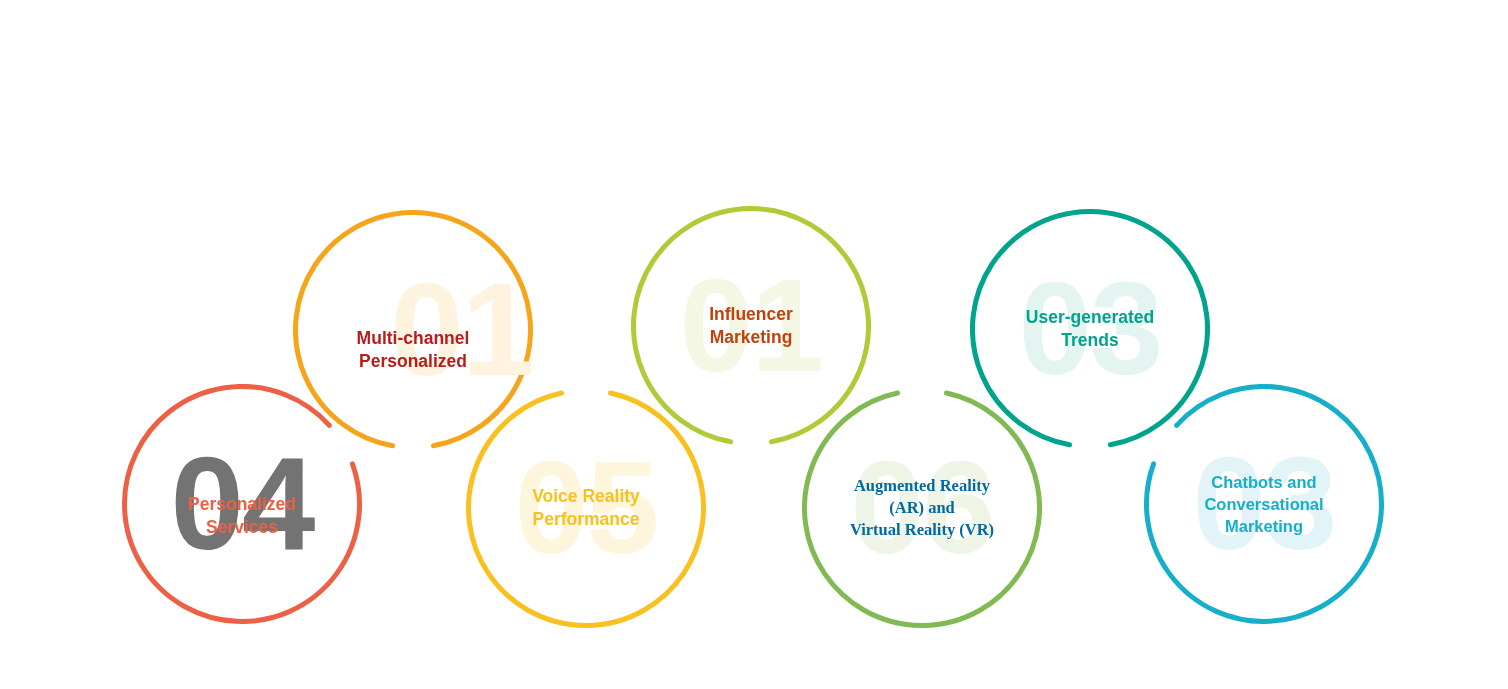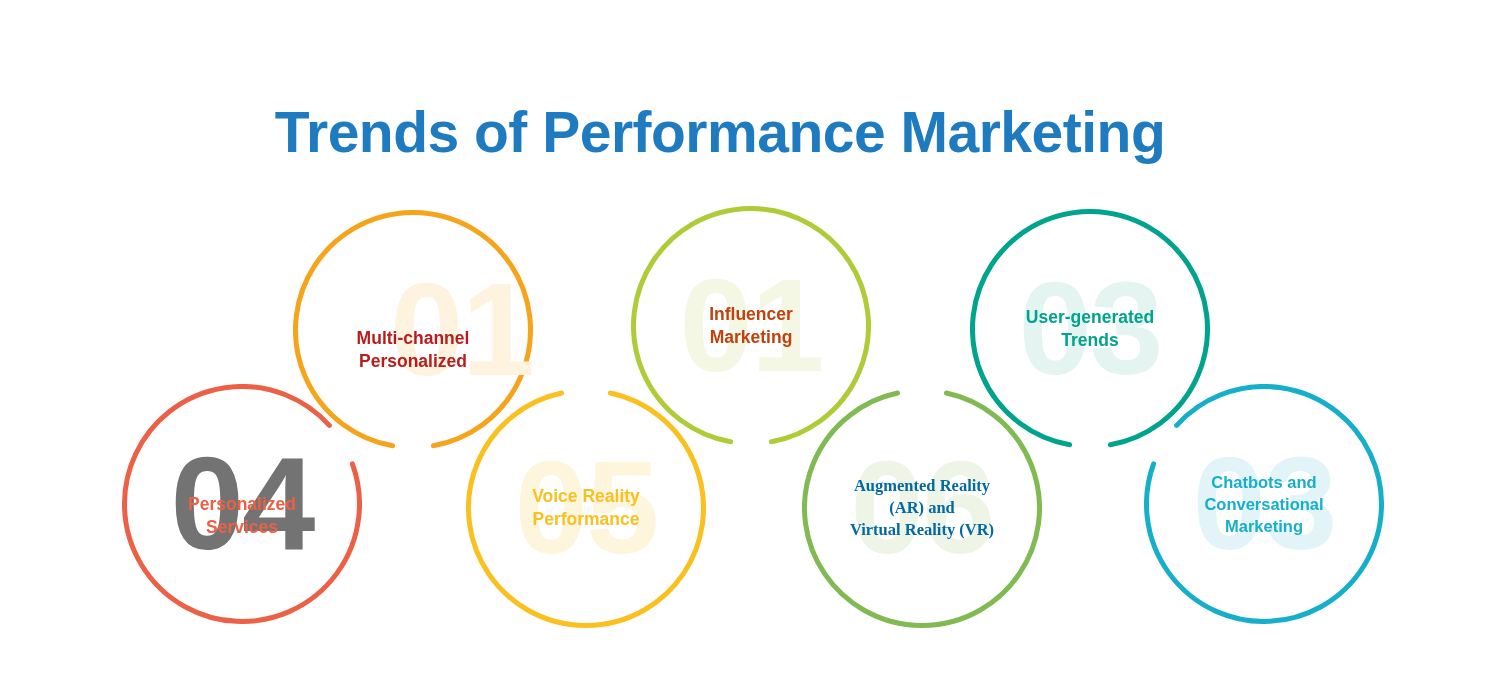--- a/index.html
+++ b/index.html
@@ -92,21 +92,20 @@
     line-height: 22px;
     left: 12px;
     width: 216px;
   }
 </style>
 </head>
 <body>
 
 <div id="infographic">
 
-  <h1 class="page-title">Trends of Performance Marketing</h1>
 
   <svg class="connector-layer" viewBox="0 0 1508 689" xmlns="http://www.w3.org/2000/svg">
     <g id="connector-dots"></g>
   </svg>
 
   <div id="nodes-root">
       <div class="node" style="left: 293px; top: 210px;">
         <svg class="ring" viewBox="0 0 240 240">
           <path d="M 99.60 235.71 A 117.5 117.5 0 1 1 140.40 235.71" fill="none" stroke="#F6A41C" stroke-width="5" stroke-linecap="round"></path>
         </svg>

